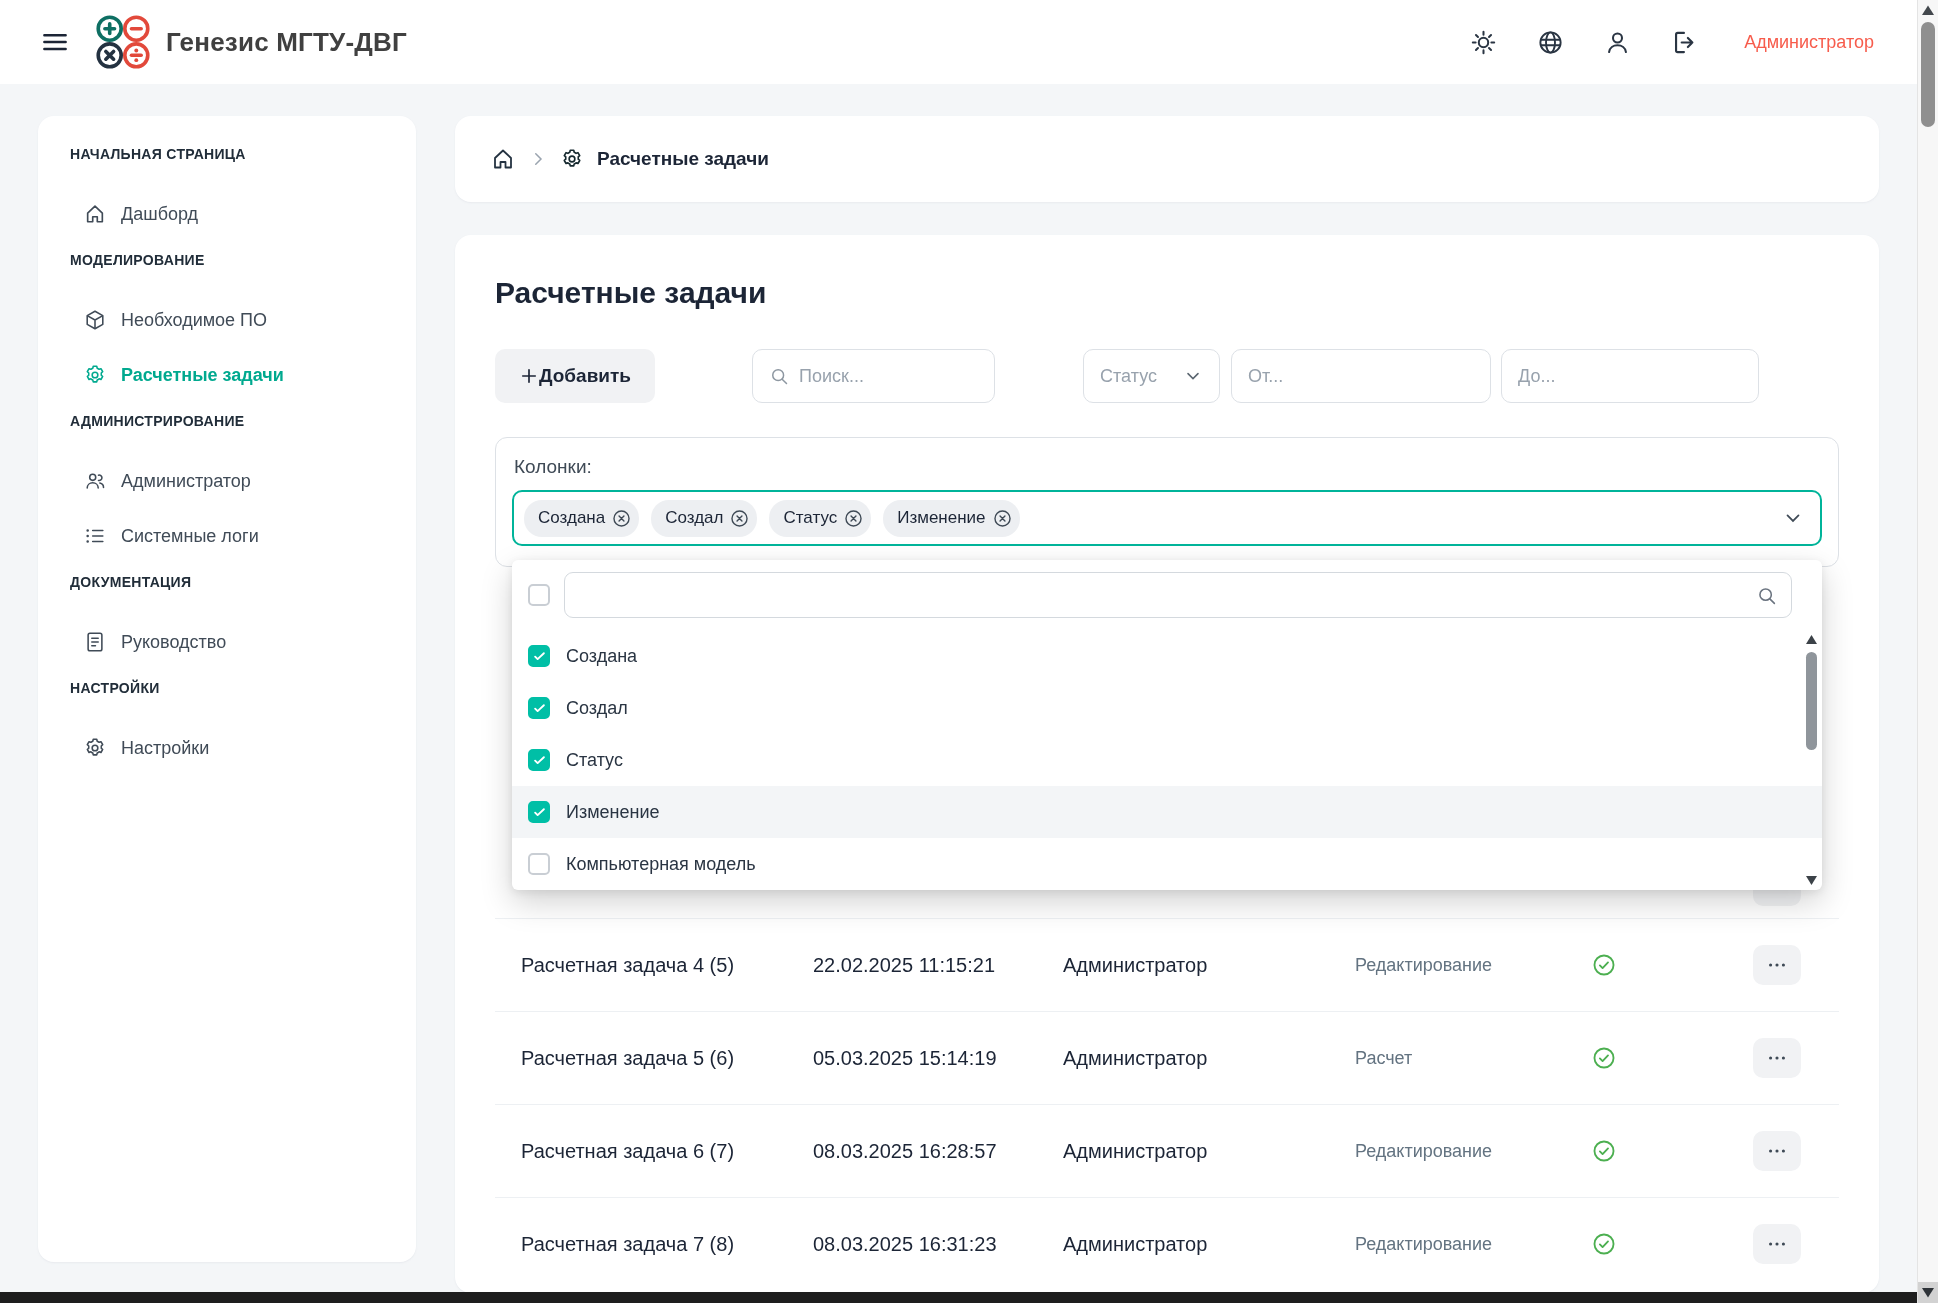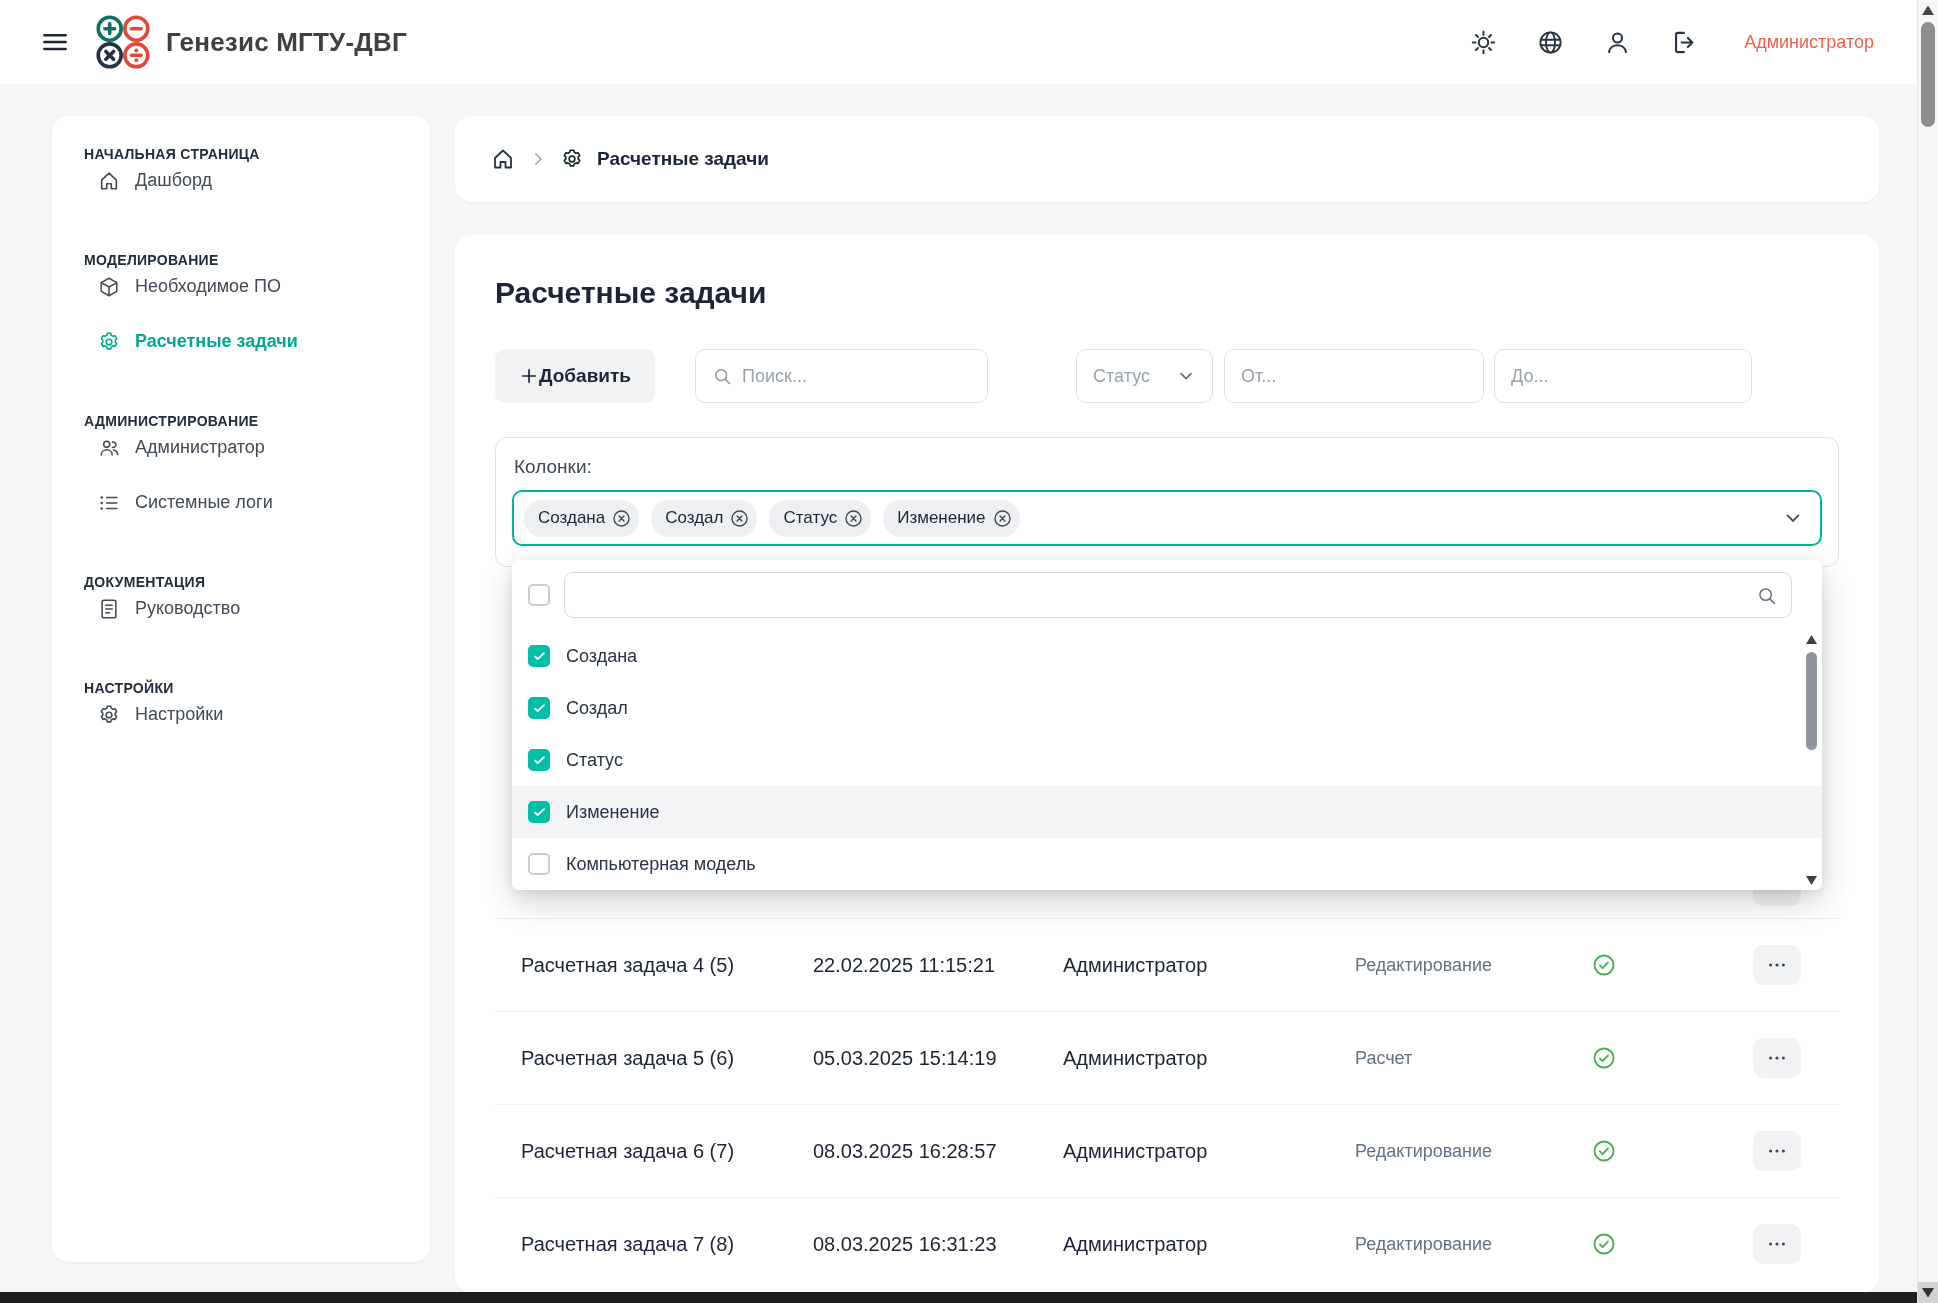--- a/index.html
+++ b/index.html
@@ -10,24 +10,24 @@
   
   .header{position:absolute;top:0;left:0;right:0;height:84px;background:#fff;display:flex;align-items:center;padding:0 64px 0 40px;z-index:30}
   .hamburger{width:30px;height:30px;color:#1c2536;margin-right:24px;cursor:pointer}
   .logo{width:58px;height:58px;margin-right:14px}
   .app-title{font-size:26px;font-weight:700;color:#404040;letter-spacing:.2px}
   .header-right{margin-left:auto;display:flex;align-items:center;gap:40px}
   .hicon{width:27px;height:27px;color:#2a3543;cursor:pointer}
   .role{font-size:18px;color:#f75c4c;margin-left:6px;white-space:nowrap}
 
   
-  .sidebar{position:absolute;left:52px;top:116px;width:378px;height:1146px;background:#fff;border-radius:16px;padding:26px 24px;box-shadow:0 1px 2px rgba(145,158,171,.12)}
+  .sidebar{position:absolute;left:38px;top:116px;width:378px;height:1146px;background:#fff;border-radius:16px;padding:26px 24px;box-shadow:0 1px 2px rgba(145,158,171,.12)}
   .sec-label{font-size:14px;font-weight:700;color:#212d39;letter-spacing:.3px;margin:27px 0 8px 8px}
   .sec-label.first{margin-top:4px}
-  .side-item{display:flex;align-items:flex-start;gap:15px;height:55px;padding:0 8px 0 22px;border-radius:10px;font-size:18px;color:#404b57;cursor:pointer}
+  .side-item{display:flex;align-items:flex-end;gap:15px;height:55px;padding:0 8px 0 22px;border-radius:10px;font-size:18px;color:#404b57;cursor:pointer}
   .side-item svg{width:22px;height:22px;flex:none}
   .side-item.active{color:#00a98f;font-weight:600}
 
   
   .main{position:absolute;left:455px;top:116px;width:1424px}
   .breadcrumb{height:86px;background:#fff;border-radius:16px;display:flex;align-items:center;gap:14px;padding:0 36px;margin-bottom:33px;box-shadow:0 1px 2px rgba(145,158,171,.12)}
   .bc-home{width:24px;height:24px;color:#243241;cursor:pointer}
   .bc-sep{width:18px;height:18px;color:#9aa4af}
   .bc-gear{width:22px;height:22px;color:#16292f}
   .bc-label{font-size:19px;font-weight:700;color:#1c2536}
@@ -35,21 +35,21 @@
   .card{background:#fff;border-radius:16px;padding:40px;height:1058px;position:relative;overflow:hidden;box-shadow:0 1px 2px rgba(145,158,171,.12)}
   .page-title{font-size:30px;font-weight:700;color:#1c2536;margin-bottom:38px;line-height:36px}
 
   .toolbar{display:flex;align-items:center;height:54px;margin-bottom:34px}
   .btn-add{height:54px;display:inline-flex;align-items:center;background:#f1f2f4;border:none;border-radius:10px;padding:0 24px;font-size:19px;font-weight:600;color:#1c2536;cursor:pointer;font-family:inherit}
   .btn-add svg{width:20px;height:20px}
   .tb-input{height:54px;border:1px solid #dde1e6;border-radius:10px;display:flex;align-items:center;padding:0 16px;gap:10px;background:#fff}
   .tb-input input{border:none;outline:none;font-size:18px;color:#1c2536;width:100%;font-family:inherit;background:transparent}
   .tb-input input::placeholder{color:#98a2ad}
   .tb-input .mag{width:20px;height:20px;color:#8d97a1;flex:none}
-  .f-search{width:293px;margin-left:40px}
+  .f-search{width:243px;margin-left:97px}
   .f-status{width:137px;margin-left:88px;justify-content:space-between;cursor:pointer}
   .f-status span{font-size:18px;color:#98a2ad}
   .f-status svg{width:20px;height:20px;color:#5b6670}
   .f-from{width:260px;margin-left:11px}
   .f-to{width:258px;margin-left:10px}
 
   
   .columns-box{border:1px solid #dde1e6;border-radius:12px;padding:18px 16px 20px;position:relative}
   .columns-label{font-size:19px;color:#3f4a56;margin:0 0 12px 2px}
   .chip-select{border:2px solid #00b49a;border-radius:10px;min-height:56px;display:flex;align-items:center;gap:12px;padding:0 52px 0 10px;position:relative;cursor:pointer;background:#fff}

